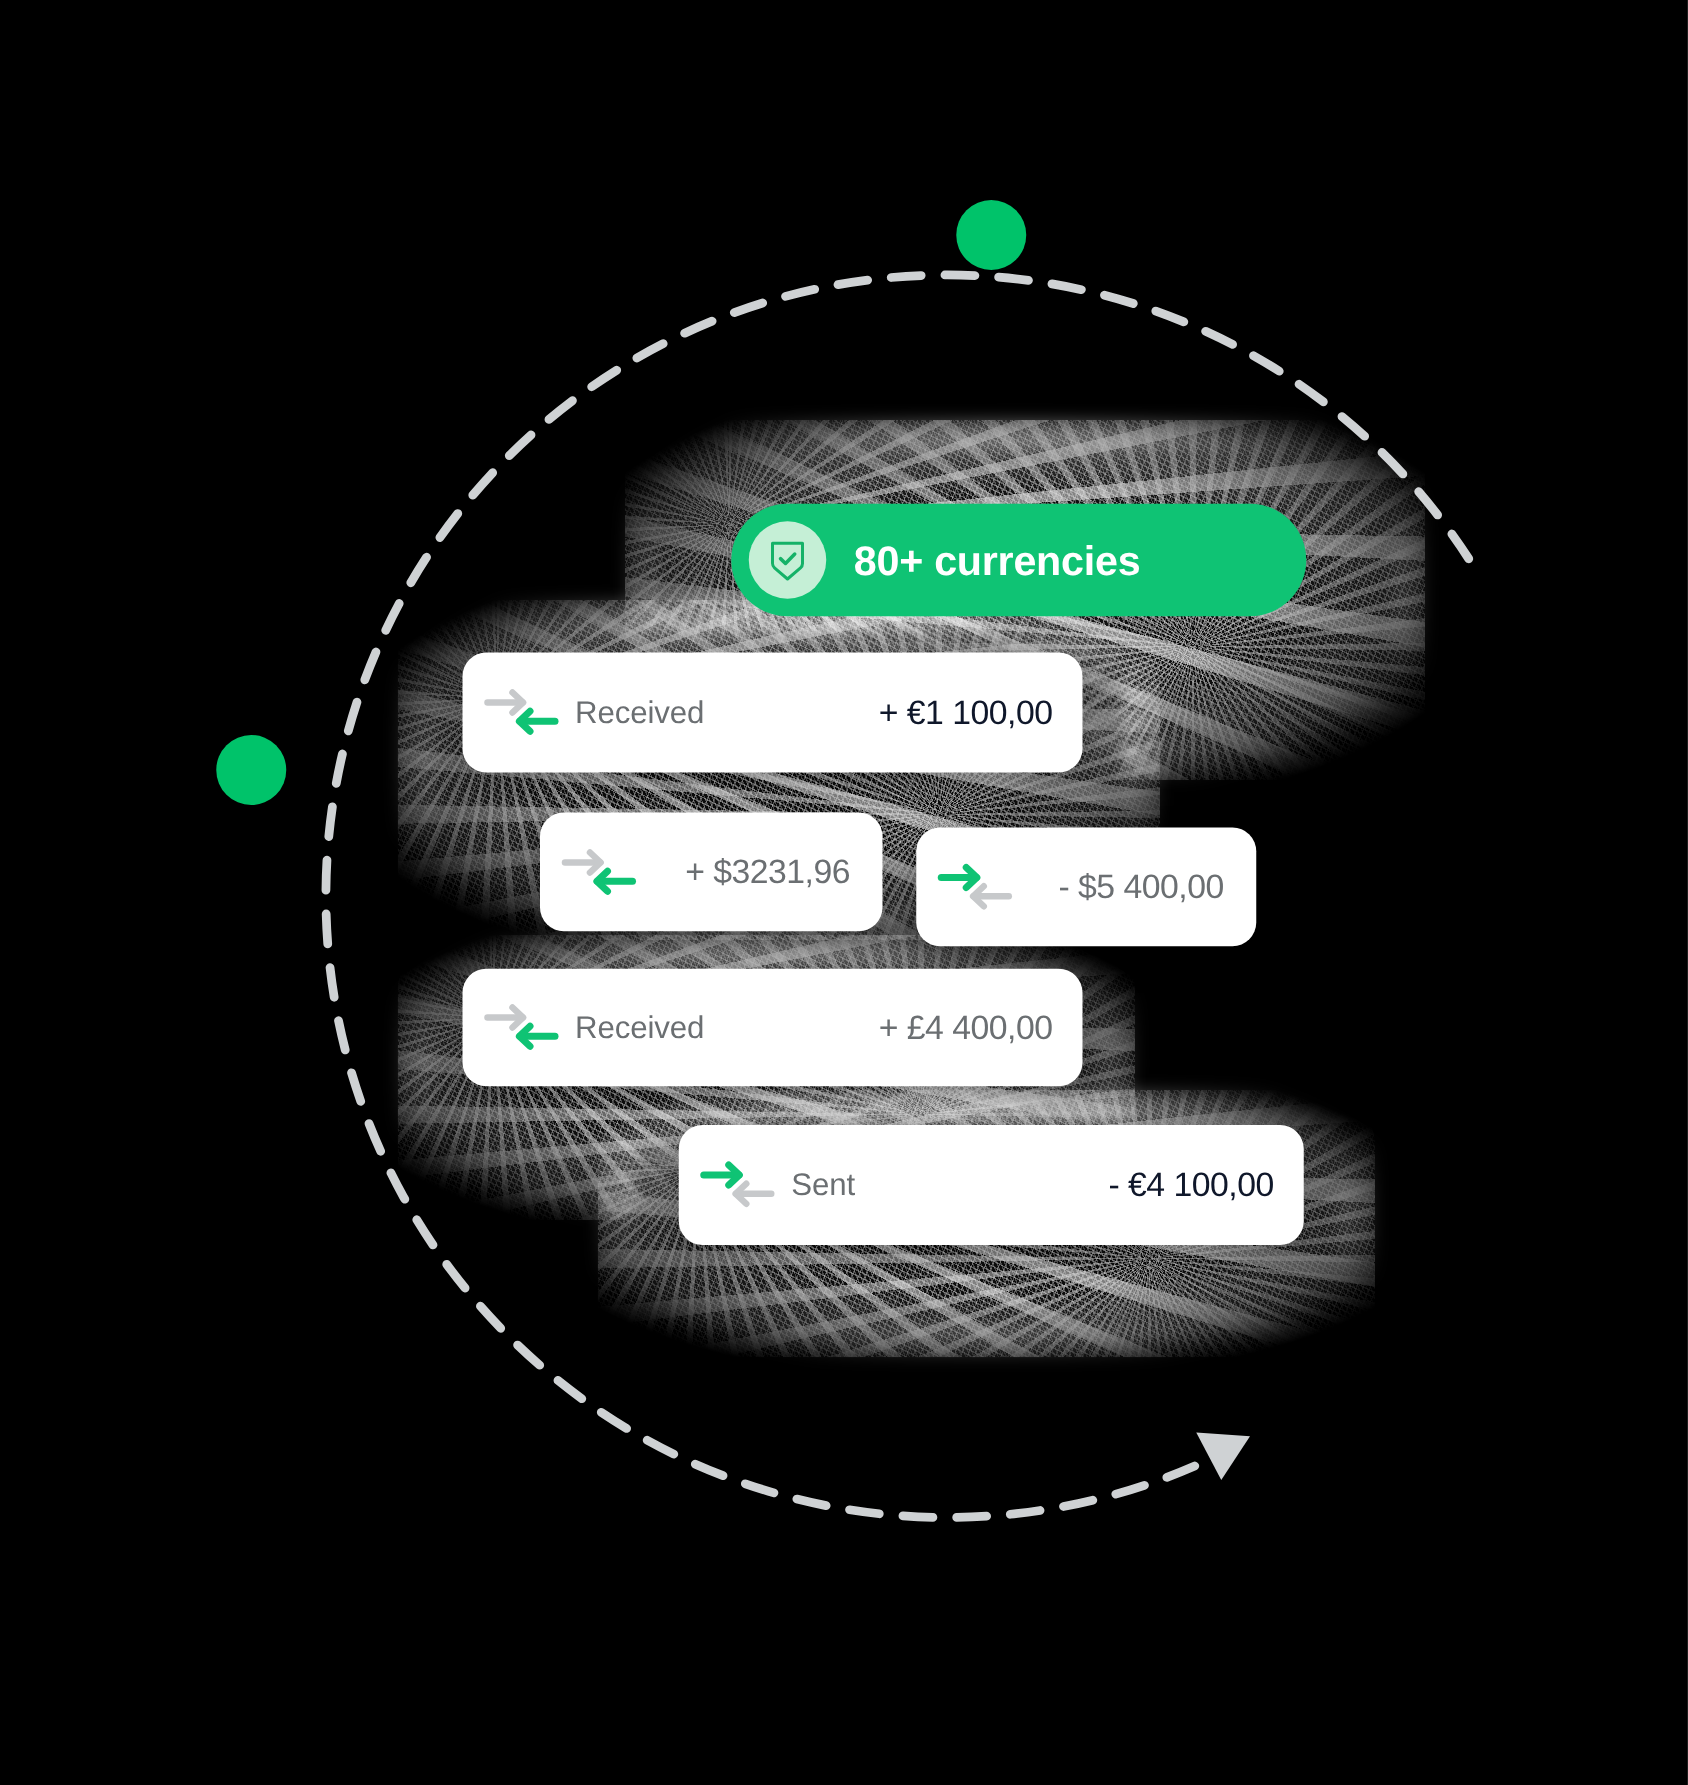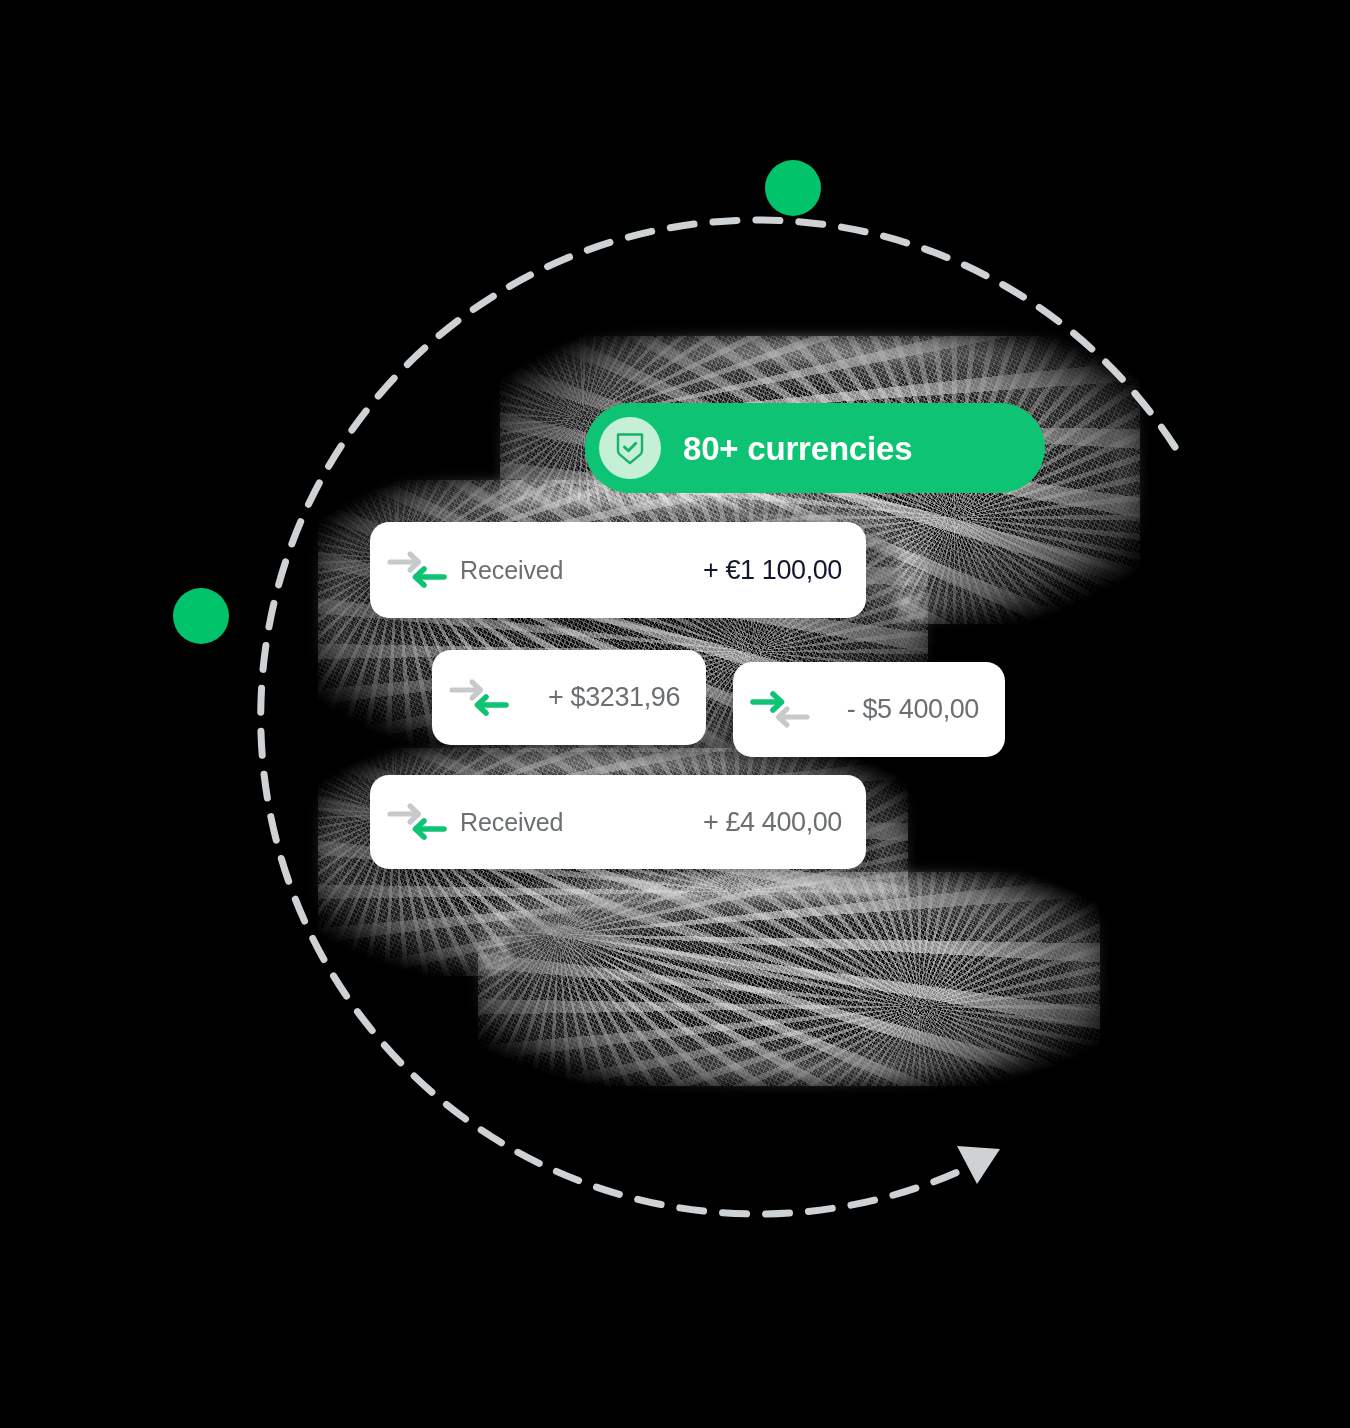--- a/index.html
+++ b/index.html
@@ -196,14 +196,30 @@
         <g stroke="#0FC374" stroke-width="5.6" stroke-linecap="round" stroke-linejoin="round" fill="none">
           <path d="M56 29H28"></path>
             <path d="M36 21l-8.5 8 8.5 8"></path>
         </g>
       </svg>
     </span>
     <span class="label">Received</span>
     <span class="amount grey">+ £4 400,00</span>
   </div>
 
+  <div class="card" id="card-sent-eur">
+    <span class="arrows">
+      <svg viewBox="0 0 58 44" xmlns="http://www.w3.org/2000/svg">
+        <g stroke="#0FC374" stroke-width="5.6" stroke-linecap="round" stroke-linejoin="round" fill="none">
+          <path d="M2 14h28"></path>
+            <path d="M22 6l8.5 8-8.5 8"></path>
+        </g>
+        <g stroke="#C7C9CB" stroke-width="5.2" stroke-linecap="round" stroke-linejoin="round" fill="none">
+          <path d="M56 29H28"></path>
+            <path d="M36 21l-8.5 8 8.5 8"></path>
+        </g>
+      </svg>
+    </span>
+    <span class="label">Sent</span>
+    <span class="amount dark">- €4 100,00</span>
+  </div>
 
 </div>
 
 </body></html>

